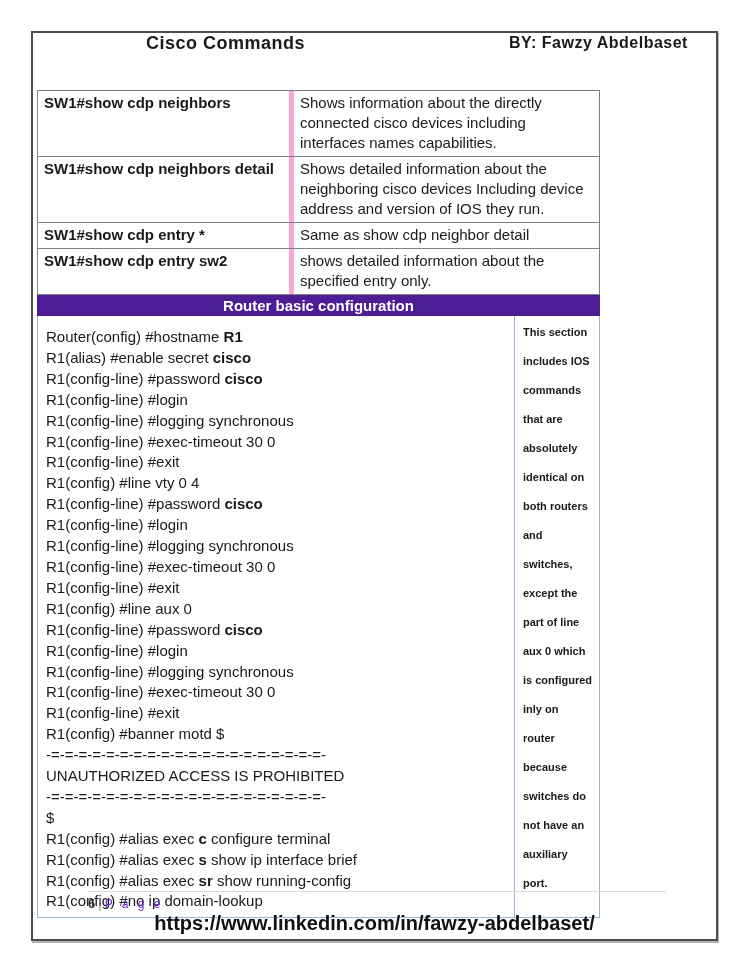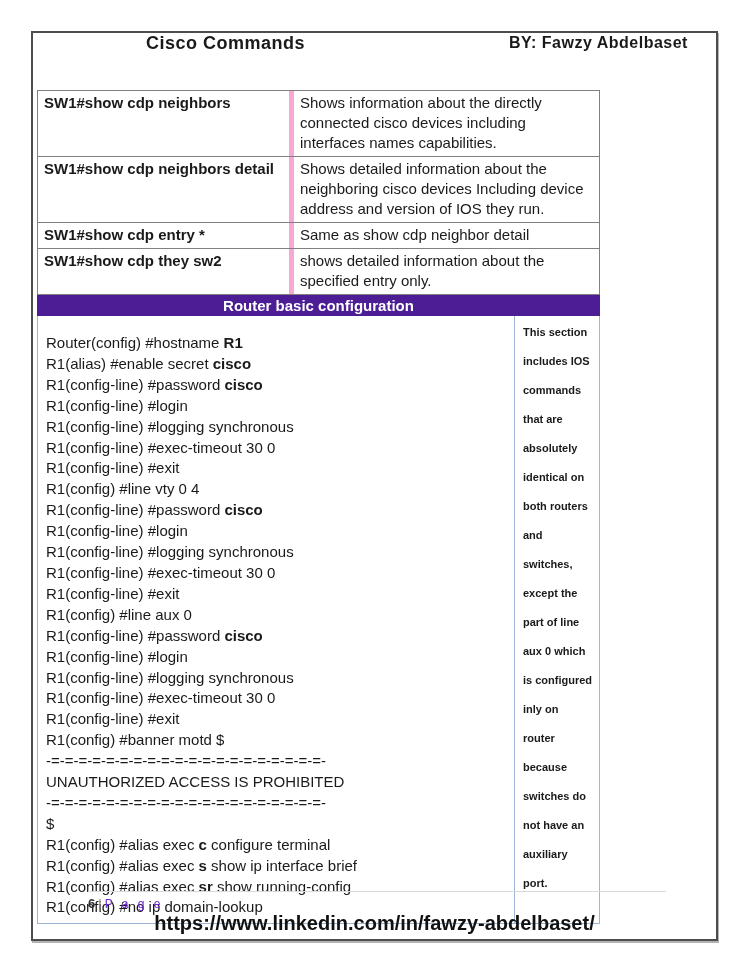--- a/index.html
+++ b/index.html
@@ -23,21 +23,21 @@
   .cell{font-size:15px;line-height:20px;padding:2px 6px 3px 6px;}
   .cell.cmd{font-weight:bold;}
   .cell.desc{border-left:5px solid #f9a8d4;}
   
   .section-bar{
     height:21px;line-height:21px;background:#4c1d95;color:#ffffff;
     text-align:center;font-weight:bold;font-size:15px;
   }
   
   .config-grid{display:grid;grid-template-columns:477px 1fr;border:1px solid #9cb6d5;border-top:none;}
-  .config-left{padding:17px 0 5px 8px;border-right:1px solid #9cb6d5;}
+  .config-left{padding:11px 0 5px 8px;border-right:1px solid #9cb6d5;}
   .cfg-line{font-size:15px;line-height:20.9px;white-space:pre;}
   .cfg-line b{font-weight:bold;}
   .config-right{padding:2px 6px 2px 8px;}
   .note{font-size:11px;line-height:29px;font-weight:bold;}
   
   .footer-rule{position:absolute;left:55px;top:858px;width:578px;height:1px;background:#d9d9d9;}
   .footer-left{position:absolute;left:55px;top:863px;font-size:13px;}
   .pg-num{font-weight:bold;color:#333;}
   .pg-sep{color:#8c8c8c;margin:0 3px;}
   .pg-word{color:#6d28d9;letter-spacing:3px;font-size:12px;}
@@ -62,21 +62,21 @@
         </div>
         <div class="row">
           <div class="cell cmd">SW1#show cdp neighbors detail</div>
           <div class="cell desc">Shows detailed information about the neighboring cisco devices Including device address and version of IOS they run.</div>
         </div>
         <div class="row">
           <div class="cell cmd">SW1#show cdp entry *</div>
           <div class="cell desc">Same as show cdp neighbor detail</div>
         </div>
         <div class="row">
-          <div class="cell cmd">SW1#show cdp they sw2</div>
+          <div class="cell cmd">SW1#show cdp entry sw2</div>
           <div class="cell desc">shows detailed information about the specified entry only.</div>
         </div>
       </div>
     <div class="section-bar">Router basic configuration</div>
     <div class="config-grid">
       <div class="config-left" id="configLines">
           <div class="cfg-line"><span>Router(config) #hostname </span><b>R1</b></div>
           <div class="cfg-line"><span>R1(alias) #enable secret </span><b>cisco</b></div>
           <div class="cfg-line"><span>R1(config-line) #password </span><b>cisco</b></div>
           <div class="cfg-line"><span>R1(config-line) #login</span></div>

